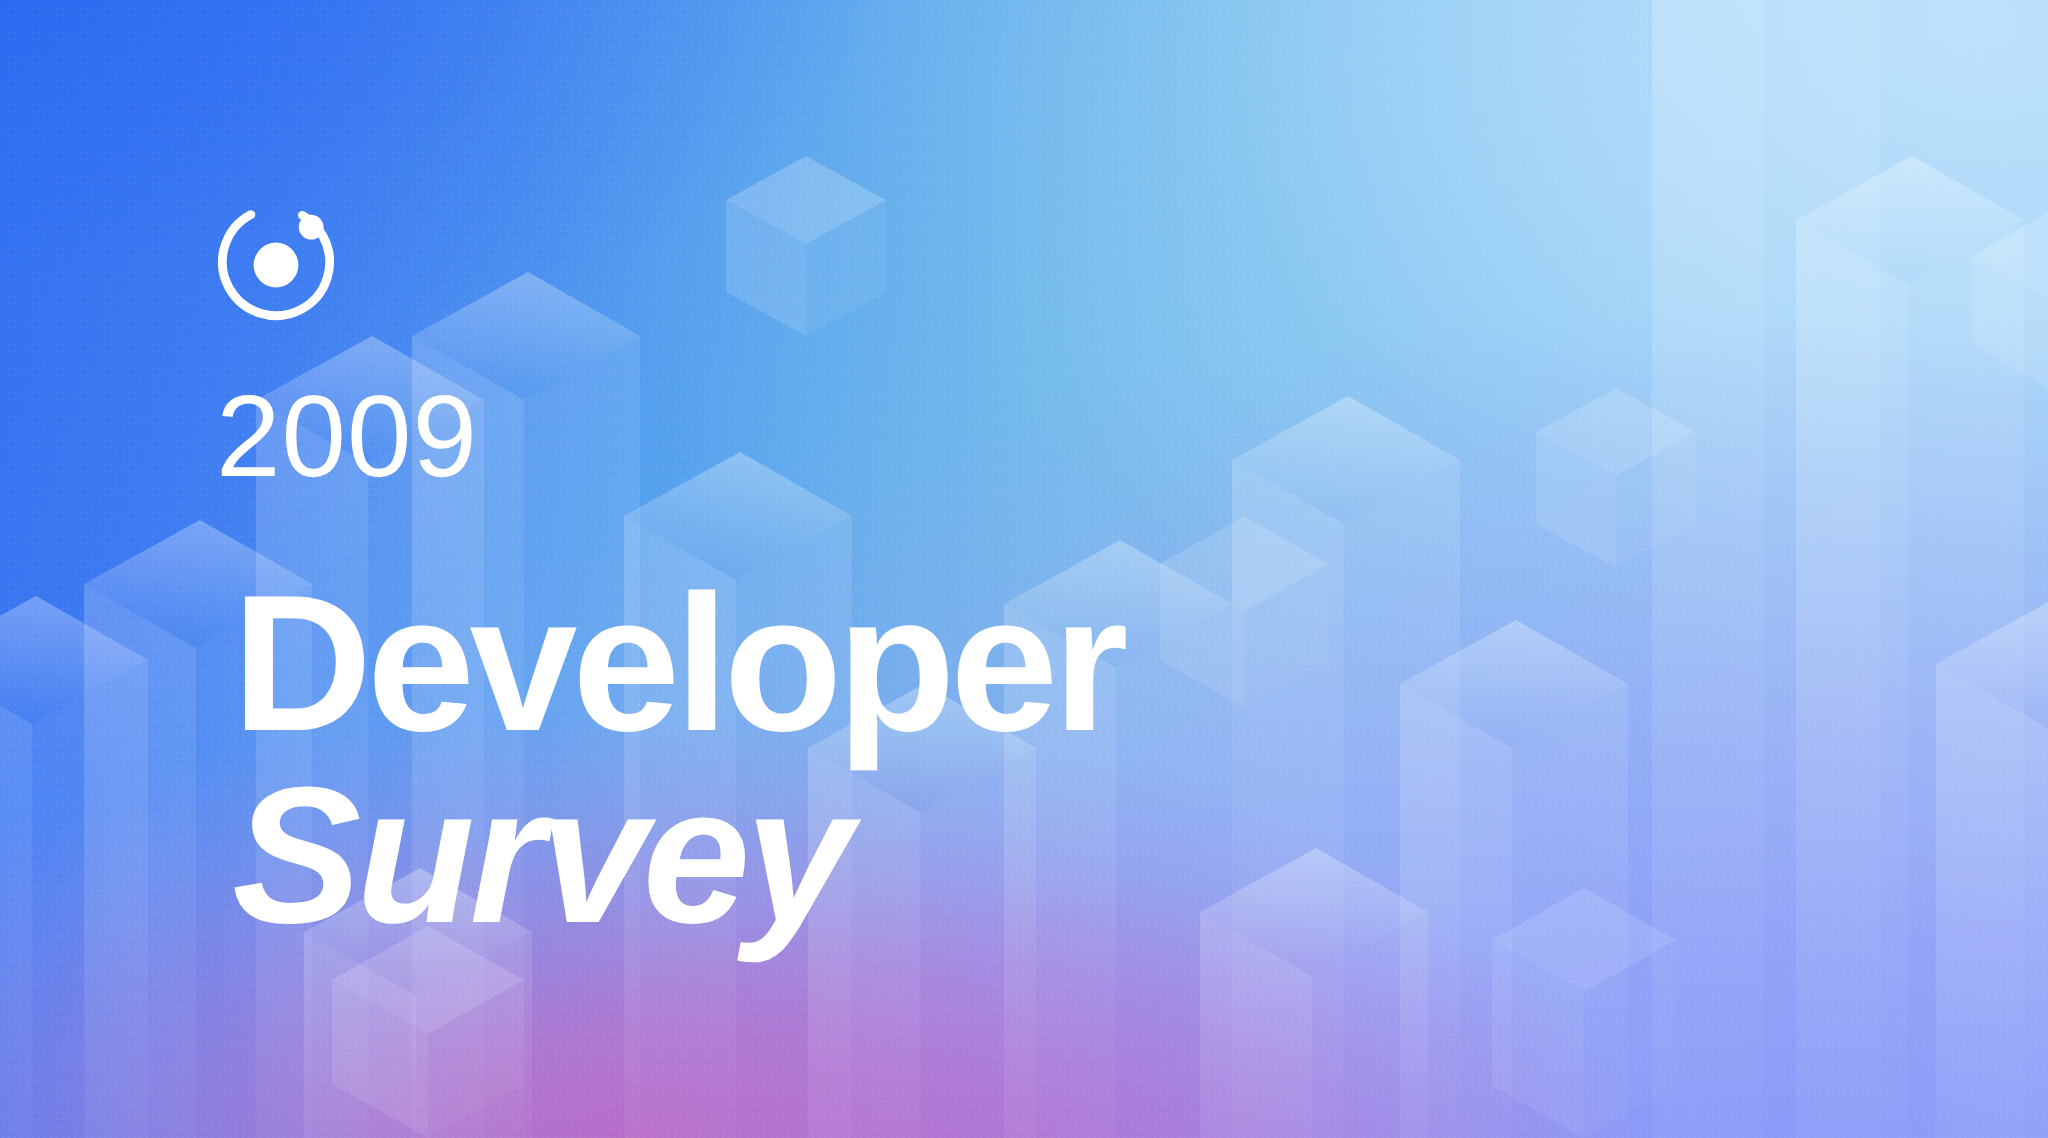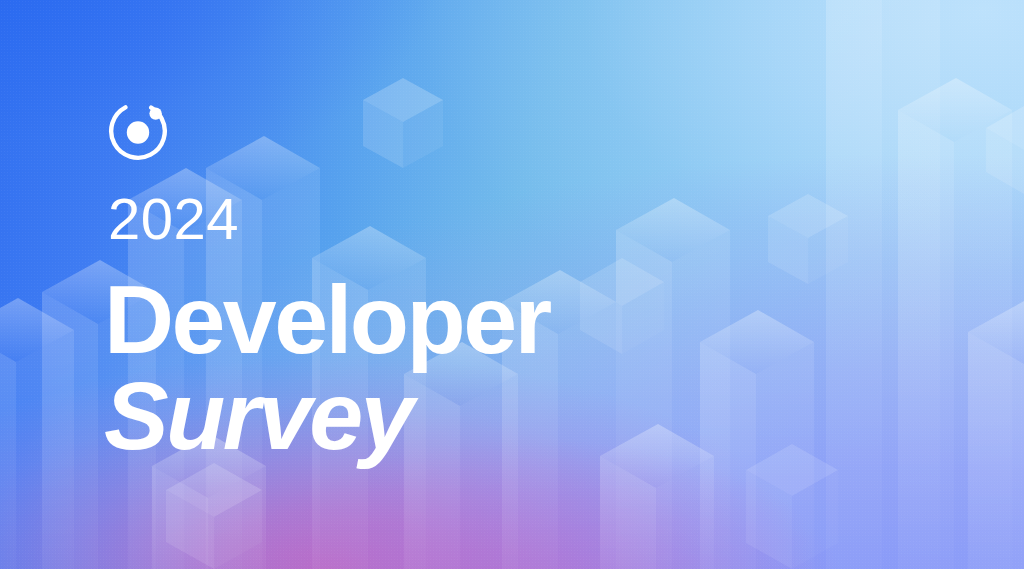--- a/index.html
+++ b/index.html
@@ -131,21 +131,21 @@
     line-height: 1;
     letter-spacing: 0.5px;
     color: #ffffff;
     white-space: nowrap;
   }
 
   .headline {
     position: absolute;
     left: -4px;
     top: 272px;
-    margin: 0;
+    margin: 12px;
     font-size: 97px;
     font-weight: 700;
     line-height: 0.99;
     letter-spacing: -2.6px;
     color: #ffffff;
     white-space: nowrap;
   }
   .headline .l2 { display: block; font-style: italic; }
 </style>
 </head>
@@ -295,21 +295,21 @@
         <path d="M30 3.2
                  A26.8 26.8 0 1 0 56.8 30
                  A26.8 26.8 0 0 0 52.6 15.6" fill="none" stroke="#ffffff" stroke-width="4.4" stroke-linecap="round" transform="rotate(-28 30 30)"></path>
 
         <circle cx="30" cy="31.5" r="11.2" fill="#ffffff"></circle>
 
         <circle cx="47.6" cy="12.6" r="6.2" fill="#ffffff"></circle>
       </svg>
     </div>
 
-    <p class="year">2024</p>
+    <p class="year">2009</p>
 
     <h1 class="headline">
       <span class="l1">Developer</span>
       <span class="l2">Survey</span>
     </h1>
 
   </div>
 </div>
 
 </body></html>

